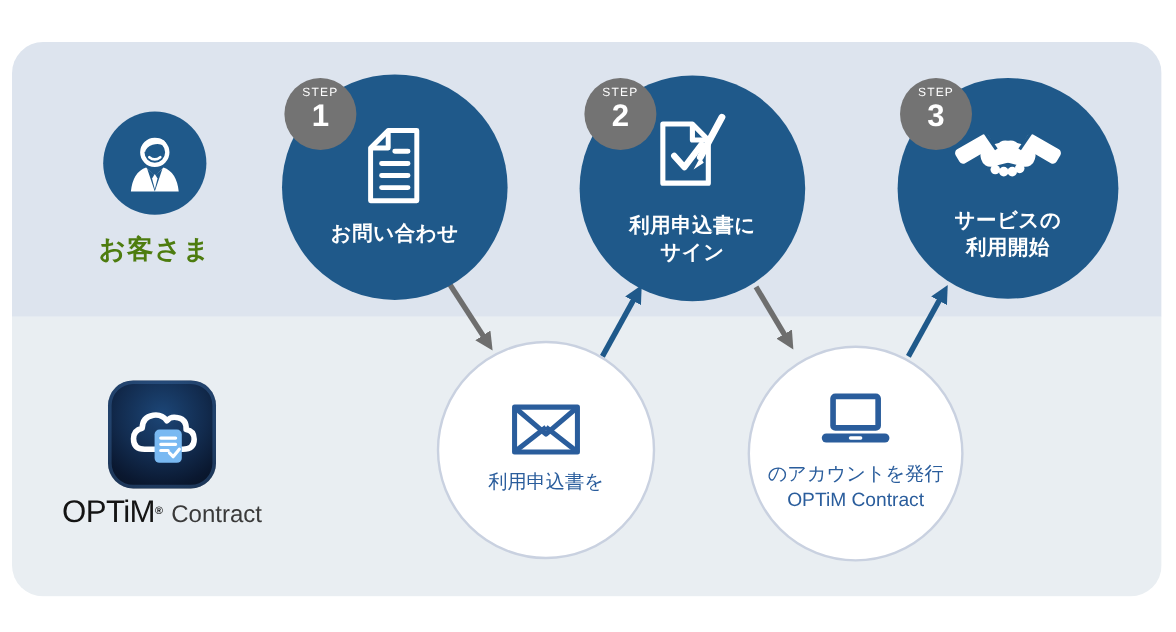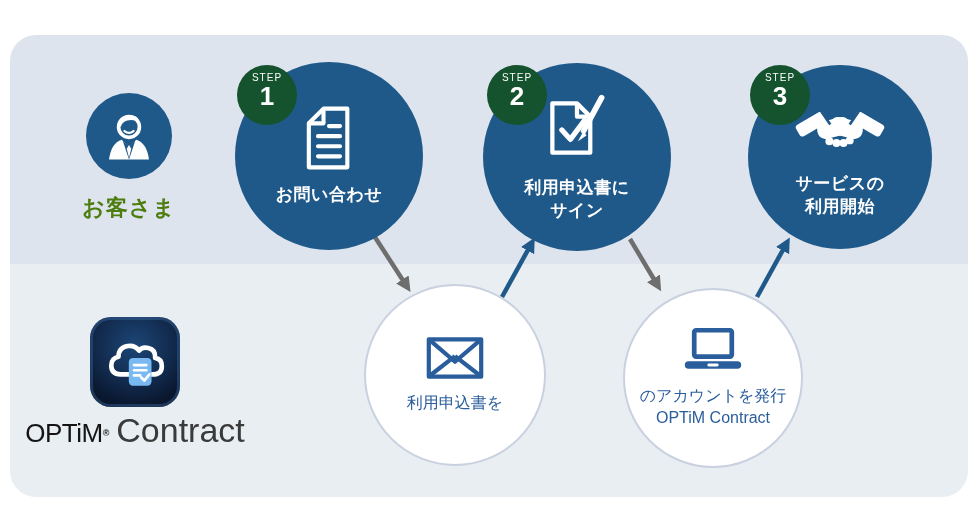--- a/index.html
+++ b/index.html
@@ -7,39 +7,39 @@
     width:980px;height:527px;position:relative;background:#ffffff;
     font-family:"Liberation Sans","DejaVu Sans",sans-serif;overflow:hidden;
   }
   .panel{position:absolute;left:10px;top:35px;width:958px;height:462px;border-radius:26px;overflow:hidden;z-index:0;}
   .band-top{height:229px;background:#dde4ee;}
   .band-bottom{height:233px;background:#e9eef2;}
   .arrows{position:absolute;left:0;top:0;width:980px;height:527px;z-index:1;pointer-events:none;}
   .circle{position:absolute;border-radius:50%;display:flex;flex-direction:column;align-items:center;justify-content:center;z-index:2;}
   .step-circle{background:#1f598a;color:#ffffff;}
   .step-label{font-size:17px;font-weight:bold;text-align:center;line-height:1.35;margin-top:13px;letter-spacing:0.5px;}
-  .badge{position:absolute;width:60px;height:60px;border-radius:50%;background:#14532d;color:#fff;
+  .badge{position:absolute;width:60px;height:60px;border-radius:50%;background:#737373;color:#fff;
          display:flex;flex-direction:column;align-items:center;justify-content:flex-start;padding-top:8px;
          box-sizing:border-box;z-index:3;}
   .badge .stepword{font-size:10px;letter-spacing:1px;line-height:1;}
   .badge .stepnum{font-size:26px;font-weight:bold;line-height:1.05;margin-top:0px;}
   .white-circle{background:#ffffff;border:2px solid #c9d1e0;box-sizing:border-box;}
   .white-label{color:#2a5d9c;font-size:16px;font-weight:normal;text-align:center;line-height:1.4;margin-top:12px;}
   .avatar{position:absolute;left:86px;top:93px;width:86px;height:86px;border-radius:50%;background:#1f598a;
           display:flex;align-items:center;justify-content:center;z-index:2;}
   .customer-label{position:absolute;left:44px;top:193px;width:170px;text-align:center;
           font-size:22px;font-weight:bold;color:#4d7c0f;z-index:2;letter-spacing:1px;}
   .app-icon{position:absolute;left:90px;top:317px;width:90px;height:90px;border-radius:21px;z-index:2;
           background:radial-gradient(circle at 50% 32%, #1c4677 0%, #122b4e 48%, #0a1830 78%, #071120 100%);
           box-shadow:inset 0 0 0 3px rgba(70,120,180,0.35);
           display:flex;align-items:center;justify-content:center;}
   .logo-text{position:absolute;left:20px;top:411px;width:230px;text-align:center;z-index:2;white-space:nowrap;}
   .logo-brand{font-size:26px;font-weight:400;color:#141414;letter-spacing:-0.5px;}
   .logo-reg{font-size:9px;vertical-align:super;color:#141414;font-weight:bold;}
-  .logo-product{font-size:34px;font-weight:300;color:#3a3a3a;margin-left:7px;}
+  .logo-product{font-size:20px;font-weight:300;color:#3a3a3a;margin-left:7px;}
 </style>
 </head>
 <body>
 
 <div class="panel">
   <div class="band-top"></div>
   <div class="band-bottom"></div>
 </div>
 
 <svg class="arrows" viewBox="0 0 980 527">

